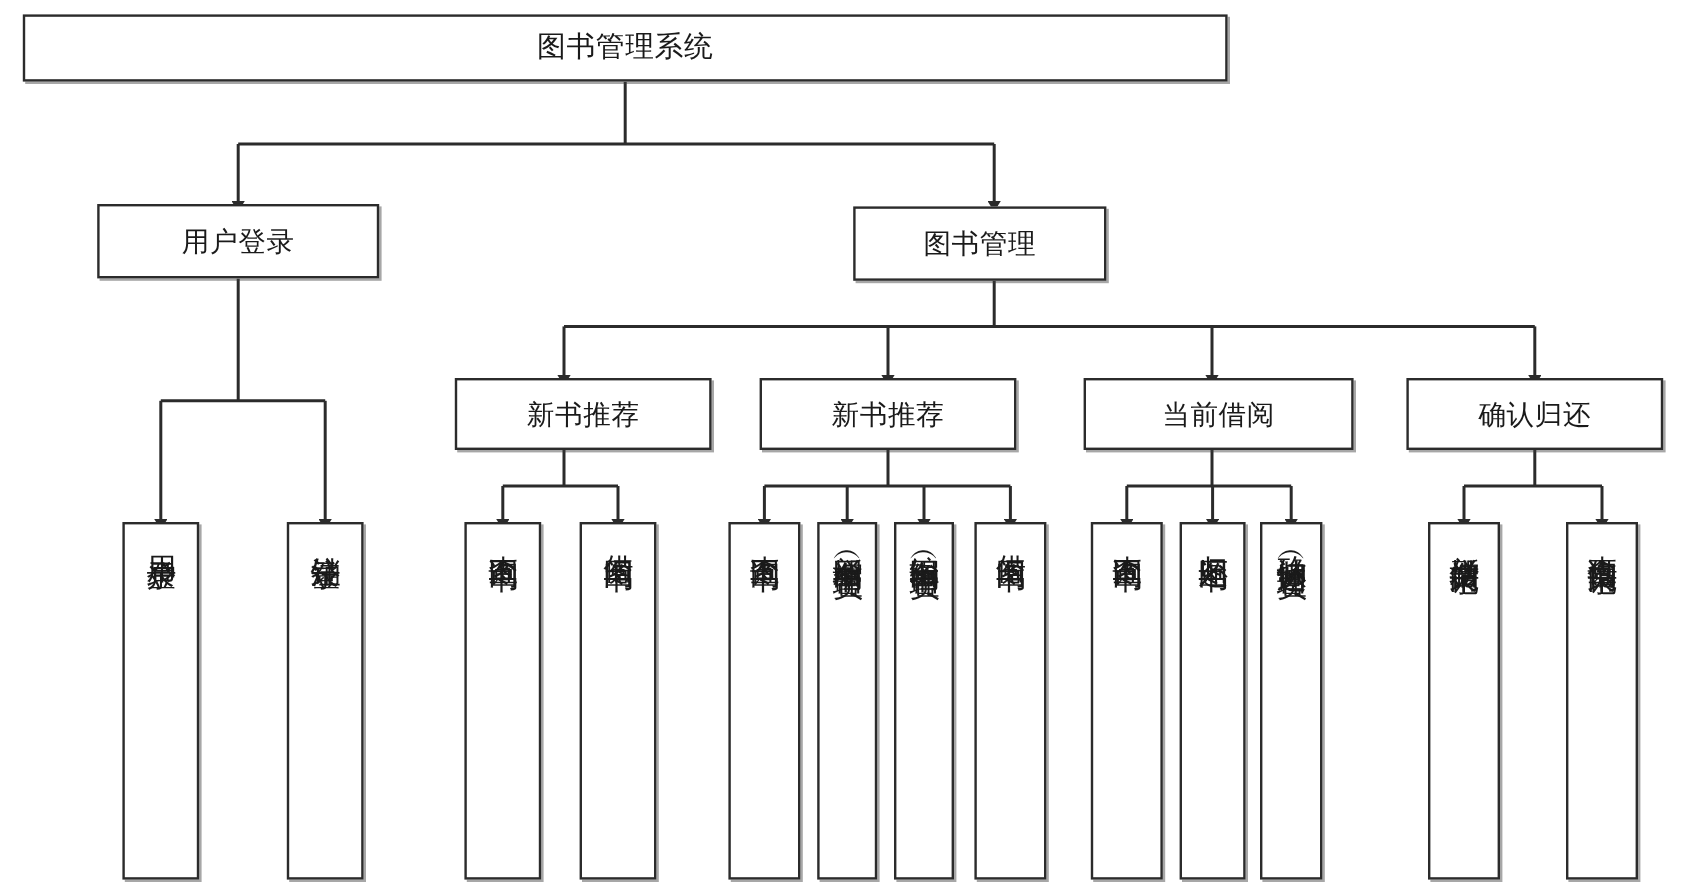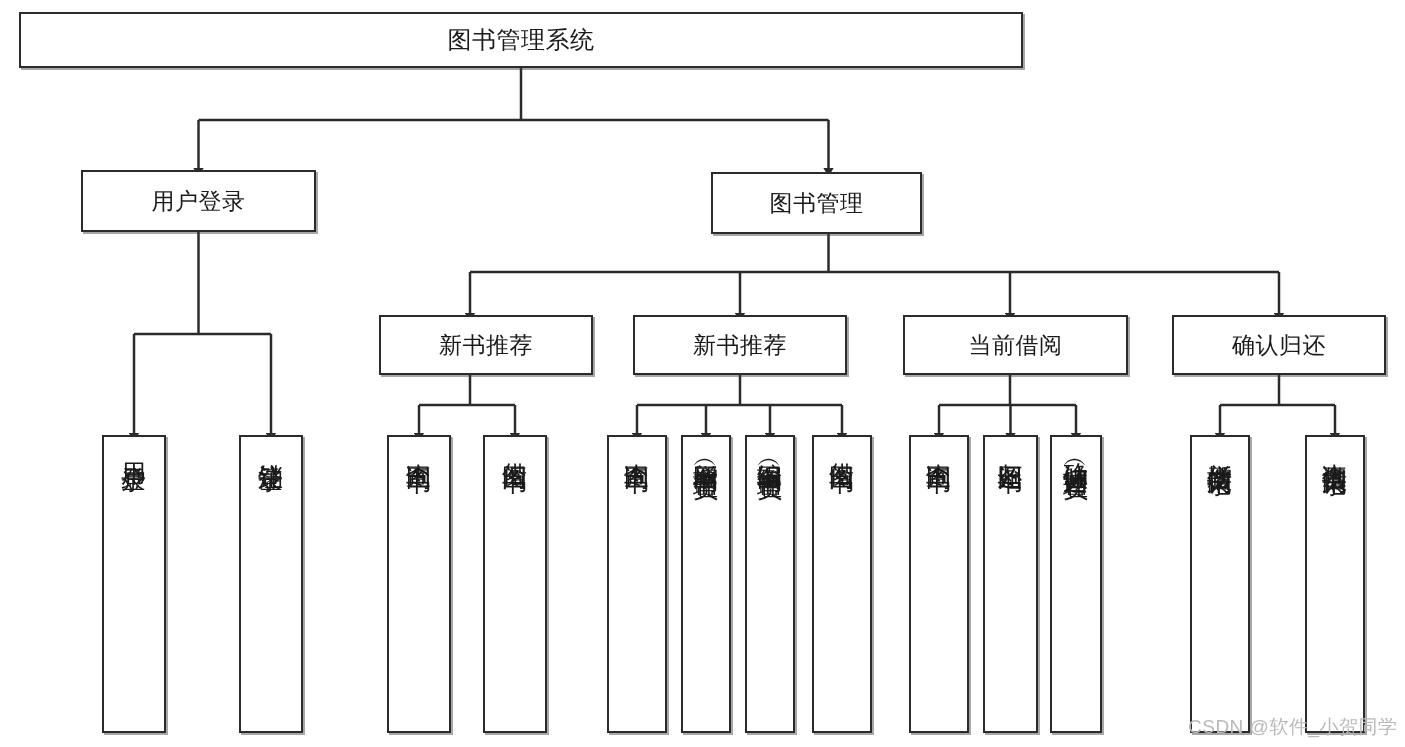--- a/index.html
+++ b/index.html
@@ -172,14 +172,13 @@
       <div class="node vertical" style="left: 1050px; top: 435px; width: 52px; height: 298px;">
         <span class="label">确认归还（管理员）</span>
       </div>
       <div class="node vertical" style="left: 1190px; top: 435px; width: 60px; height: 298px;">
         <span class="label">新增借阅记录</span>
       </div>
       <div class="node vertical" style="left: 1305px; top: 435px; width: 60px; height: 298px;">
         <span class="label">查询借阅记录</span>
       </div>
     </div>
-  <div class="watermark" style="left: 1188px; top: 714px;">CSDN @软件_小贺同学</div>
 </div>
 
 </body></html>

